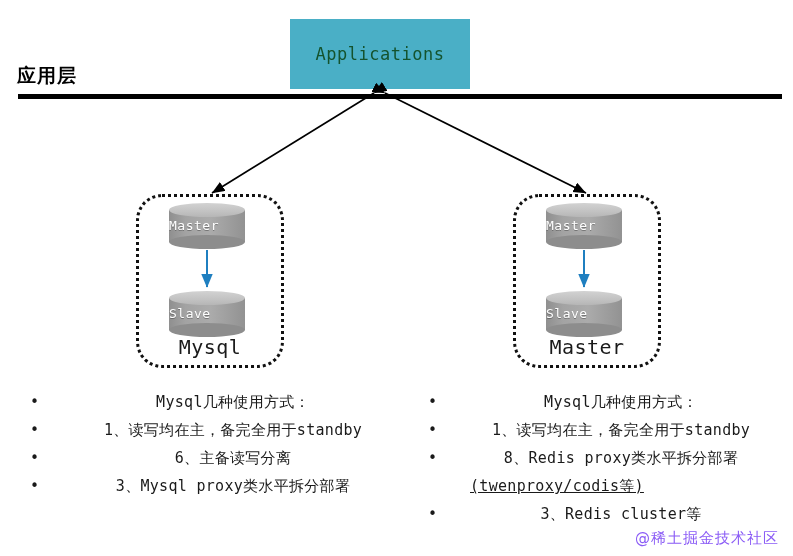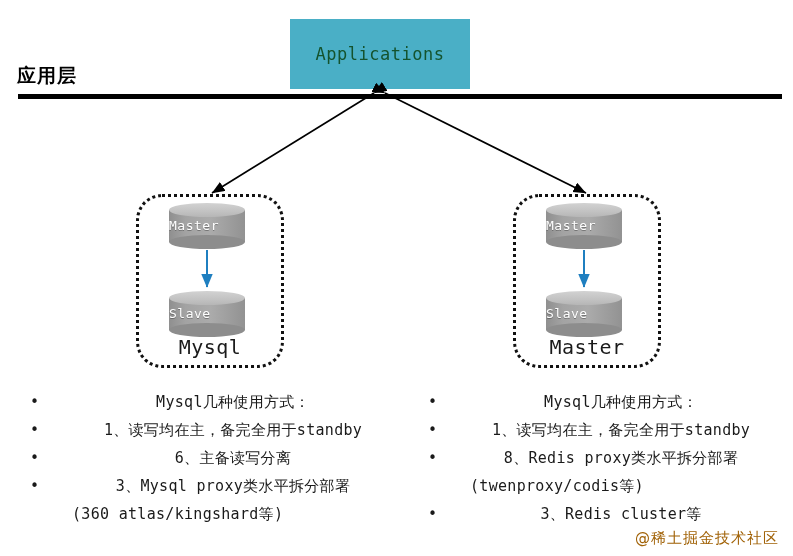--- a/index.html
+++ b/index.html
@@ -165,30 +165,31 @@
   }
   .bullet-text {
     flex: 1 1 auto;
     white-space: pre-wrap;
     letter-spacing: 0.3px;
     text-align: center;
   }
   .cont-row {
     padding-left: 42px;
     letter-spacing: 0.3px;
+    text-decoration: underline;
   }
 
   
   #watermark {
     position: absolute;
     right: 14px;
     bottom: 8px;
     font-family: "DejaVu Sans", "Liberation Sans", sans-serif;
     font-size: 15px;
-    color: #a16207;
+    color: #8b5cf6;
     letter-spacing: 1px;
   }
 </style>
 </head>
 <body>
 
 <div id="app-box">
   <div class="l1">Applications</div>
 </div>
 
@@ -259,21 +260,20 @@
     <span class="bullet-text">1、读写均在主，备完全用于standby</span>
   </div>
   <div class="bullet-row">
     <span class="bullet-dot">•</span>
     <span class="bullet-text">6、主备读写分离</span>
   </div>
   <div class="bullet-row">
     <span class="bullet-dot">•</span>
     <span class="bullet-text">3、Mysql proxy类水平拆分部署</span>
   </div>
-  <div class="cont-row">(360 atlas/kingshard等)</div>
 </div>
 
 <div class="bullets" id="bullets-right">
   <div class="bullet-row">
     <span class="bullet-dot">•</span>
     <span class="bullet-text">Mysql几种使用方式：</span>
   </div>
   <div class="bullet-row">
     <span class="bullet-dot">•</span>
     <span class="bullet-text">1、读写均在主，备完全用于standby</span>

